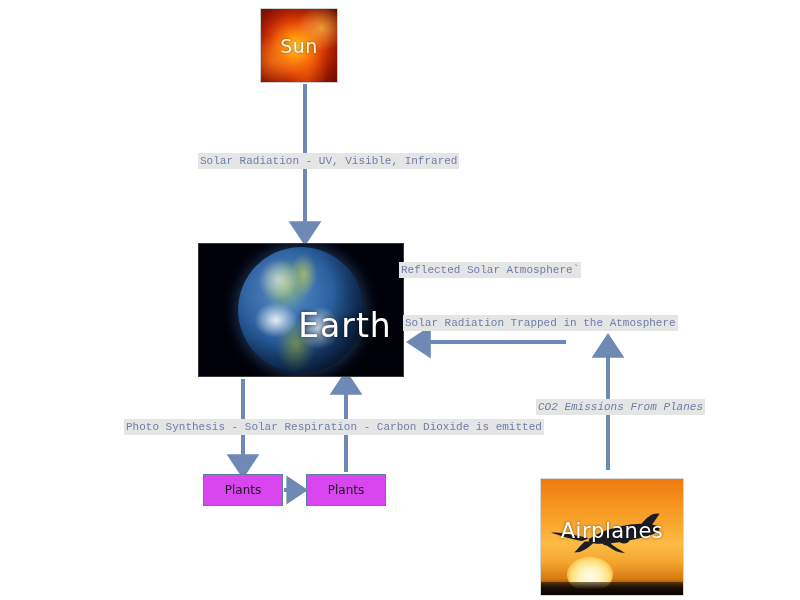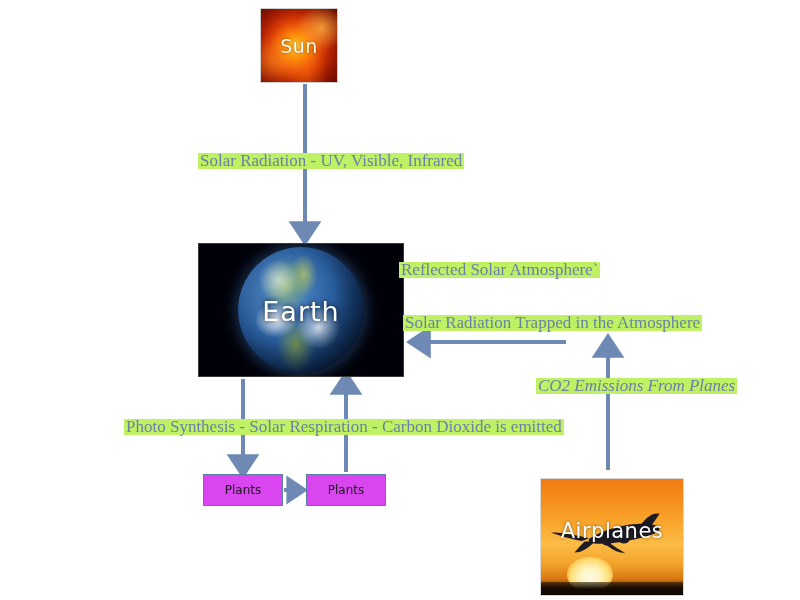--- a/index.html
+++ b/index.html
@@ -86,24 +86,25 @@
   #earth-node .globe::after {
     content: "";
     position: absolute;
     left: 0; top: 0; width: 100%; height: 100%;
     border-radius: 50%;
     background: radial-gradient(circle at 34% 34%,
         rgba(255,255,255,0.12) 0%, rgba(255,255,255,0) 45%,
         rgba(0,0,0,0.45) 78%, rgba(0,0,0,0.75) 100%);
   }
   #earth-node .caption {
-    top: 52px;
-    font-size: 27px;
+    top: 62px;
+    font-size: 33px;
     letter-spacing: 1px;
     text-shadow: 0 0 5px rgba(0,0,0,0.8);
+    padding-left: 44px;
   }
 
   
   #airplanes-node {
     left: 540px; top: 478px; width: 144px; height: 118px;
     background: linear-gradient(to bottom,
         #f07a12 0%, #f58f1b 18%, #f9a62c 38%, #fbbc46 56%,
         #f4a52e 72%, #d97a12 86%, #3a2008 97%, #1b1004 100%);
     border-color: #d8d8d8;
   }
@@ -144,32 +145,32 @@
     align-items: center;
     justify-content: center;
   }
   #plants-left  { left: 203px; top: 474px; width: 80px; height: 32px; }
   #plants-right { left: 306px; top: 474px; width: 80px; height: 32px; }
 
   
   .edge-label {
     position: absolute;
     color: #6d7fa8;
-    font-family: Liberation Serif, serif;
-    font-size: 17px;
+    font-family: Liberation Mono, monospace;
+    font-size: 11px;
     white-space: nowrap;
-    background: #bef264;
+    background: #e5e5e5;
     padding: 1px 2px;
     line-height: 14px;
   }
   #label-solar-radiation   { left: 198px; top: 153px; }
   #label-reflected         { left: 399px; top: 262px; }
   #label-trapped           { left: 359px; top: 315px; margin-left: 44px; }
   #label-photosynthesis    { left: 124px; top: 419px; }
-  #label-co2               { left: 536px; top: 378px; font-style: italic; }
+  #label-co2               { left: 536px; top: 399px; font-style: italic; }
 
   
   #connectors {
     position: absolute;
     left: 0; top: 0;
     width: 800px; height: 600px;
     pointer-events: none;
   }
 </style>
 </head>

